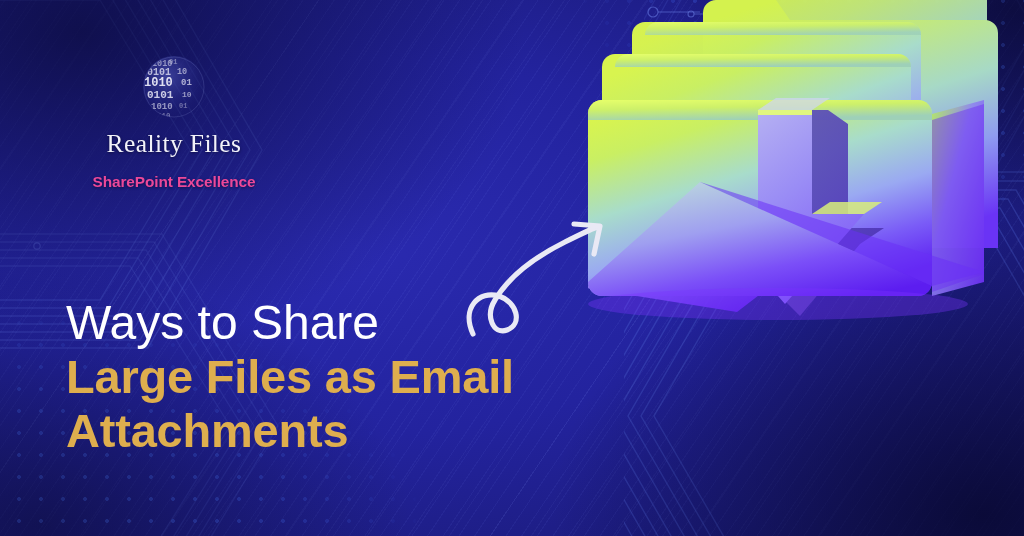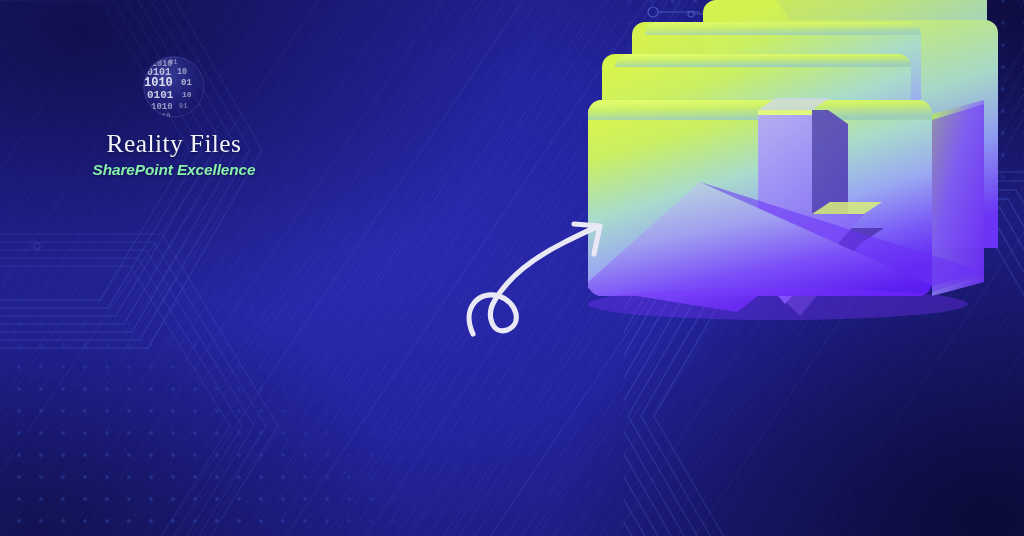--- a/index.html
+++ b/index.html
@@ -70,22 +70,22 @@
   
   #logo{position:absolute;left:54px;top:48px;width:240px;text-align:center;}
   .globe{position:relative;width:78px;height:78px;margin:0 auto 4px auto;}
   .logo-name{
     color:#f2f2fa;font-size:25.5px;letter-spacing:.4px;
     font-family:"Liberation Serif",serif;font-weight:400;
     text-shadow:0 1px 3px rgba(0,0,0,.45);
     line-height:1.1;
   }
   .logo-tag{
-    color:#86efac;font-size:15.4px;font-weight:700;letter-spacing:-.1px;
-    margin-top:3px;text-shadow:0 1px 3px rgba(0,0,0,.45);font-style:italic;
+    color:#ec4899;font-size:15.4px;font-weight:700;letter-spacing:-.1px;
+    margin-top:15px;text-shadow:0 1px 3px rgba(0,0,0,.45);
   }
 
   
   #headline{position:absolute;left:66px;top:296px;width:620px;}
   .hl-line{
     font-size:47px;line-height:54px;font-weight:700;letter-spacing:-.2px;
     white-space:nowrap;
   }
   .hl-white{color:#ffffff;font-weight:400;font-size:48px;letter-spacing:0px;}
   .hl-gold{color:#deae4e;}
@@ -283,14 +283,19 @@
 
   <div id="doodle">
     <svg width="175" height="135" viewBox="0 0 175 135">
       <g fill="none" stroke="#e9e9f5" stroke-width="5.2" stroke-linecap="round" stroke-linejoin="round">
         <path d="M18 122 C6 96 24 78 44 84 C62 90 68 112 52 118 C38 123 30 104 40 88 C54 64 82 44 110 30 C124 23 134 18 142 15"></path>
         <path d="M119 12 L145 14 L139 42"></path>
       </g>
     </svg>
   </div>
 
+  <div id="headline">
+    <div class="hl-line hl-white">Ways to Share</div>
+    <div class="hl-line hl-gold">Large Files as Email</div>
+    <div class="hl-line hl-gold">Attachments</div>
+  </div>
 
 </div>
 
 </body></html>

